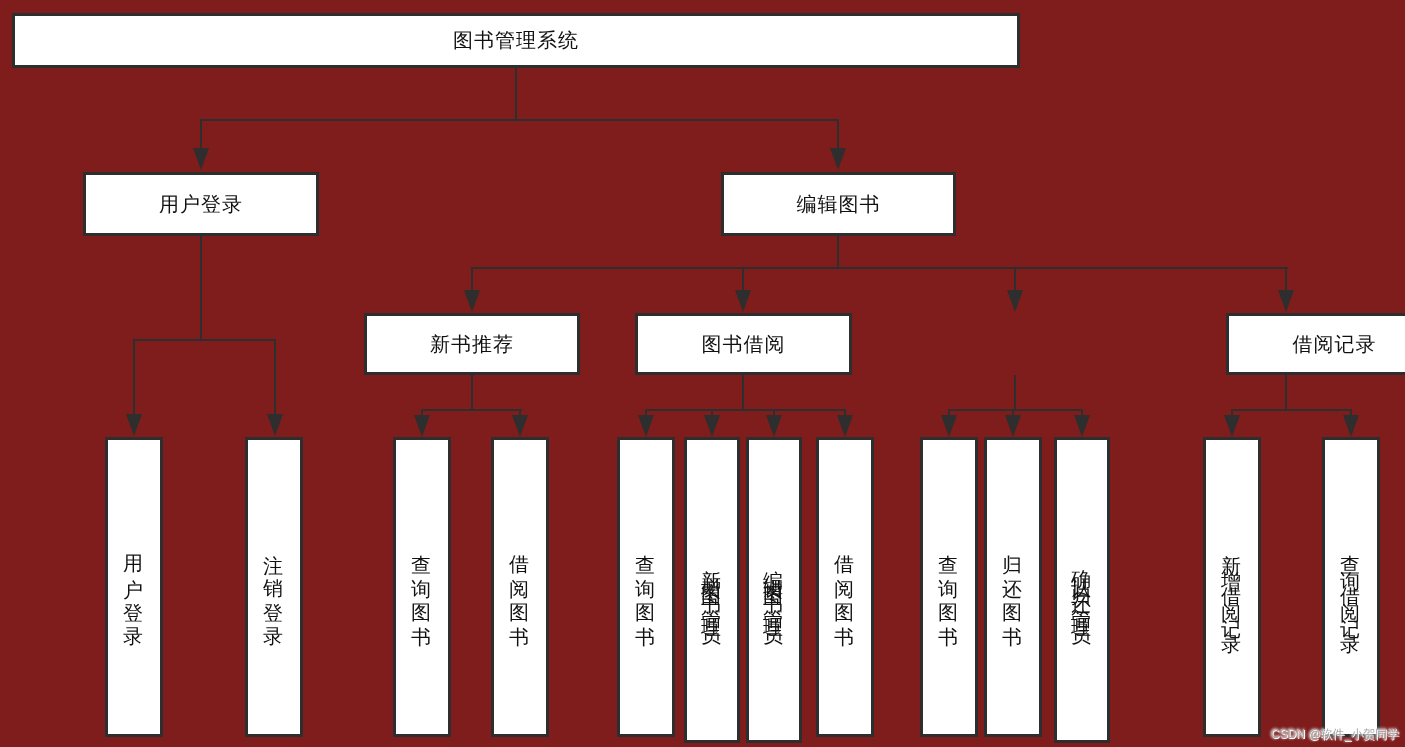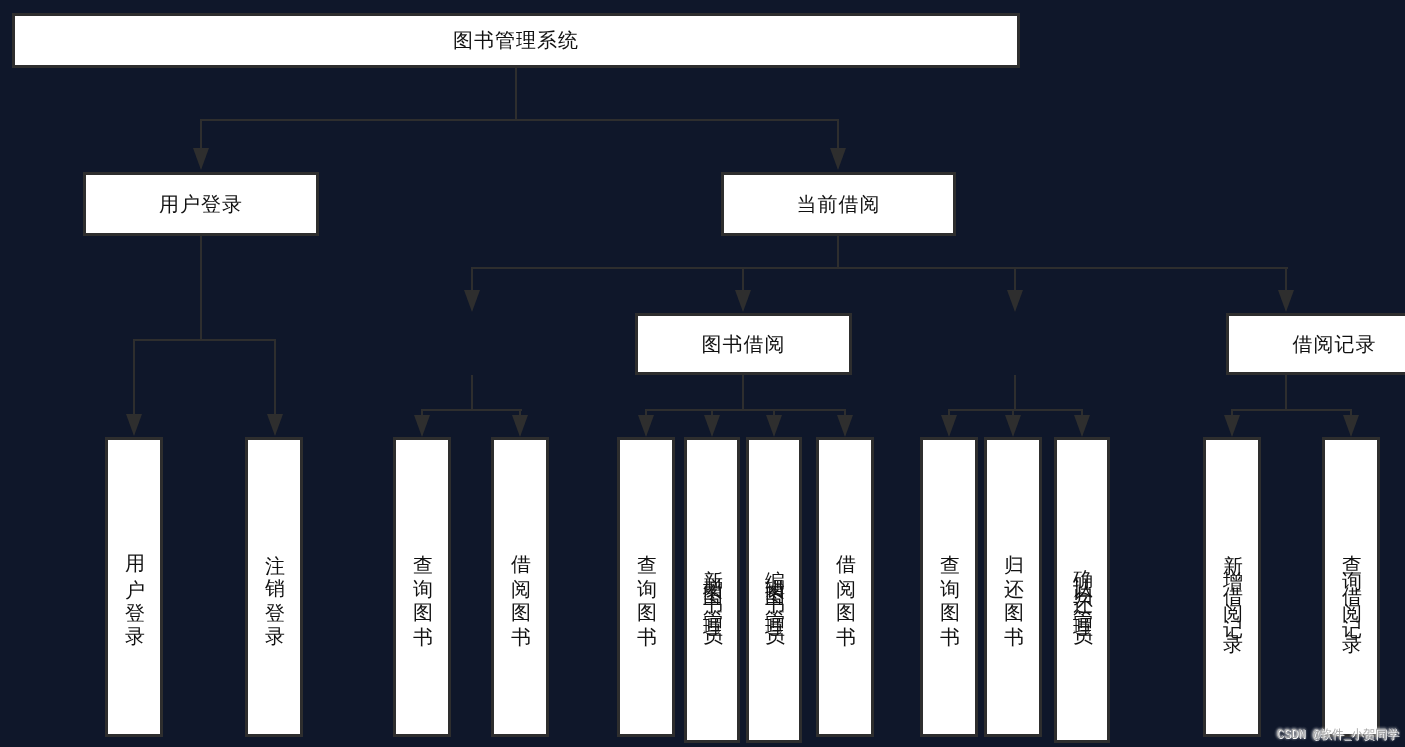--- a/index.html
+++ b/index.html
@@ -1,21 +1,21 @@
 <!DOCTYPE html>
 <html><head>
 <meta charset="utf-8">
 <style>
   html, body { margin: 0; padding: 0; background: #ffffff; }
   #canvas {
     position: relative;
     width: 1405px;
     height: 747px;
-    background: #0f172a;
-    font-family: Liberation Mono, monospace;
+    background: #7f1d1d;
+    font-family: Liberation Sans, sans-serif;
     color: #111111;
     overflow: hidden;
   }
   .box {
     position: absolute;
     box-sizing: border-box;
     background: #ffffff;
     border: 3px solid #2e2e2e;
     display: flex;
     align-items: center;
@@ -69,41 +69,44 @@
   <div class="hline" style="left:200px; top:119px; width:639px; height:2px;"></div>
   <div class="vline" style="left:200px; top:120px; width:2px; height:28px;"></div>
   <div class="arrowhead" style="left:193px; top:148px;"></div>
   <div class="vline" style="left:837px; top:120px; width:2px; height:28px;"></div>
   <div class="arrowhead" style="left:830px; top:148px;"></div>
 
   <div class="box" style="left:83px; top:172px; width:236px; height:64px;">
     <span>用户登录</span>
   </div>
   <div class="box" style="left:721px; top:172px; width:235px; height:64px;">
-    <span>当前借阅</span>
+    <span>编辑图书</span>
   </div>
 
   <div class="vline" style="left:200px; top:236px; width:2px; height:104px;"></div>
   <div class="hline" style="left:133px; top:339px; width:143px; height:2px;"></div>
   <div class="vline" style="left:133px; top:340px; width:2px; height:74px;"></div>
   <div class="arrowhead" style="left:126px; top:414px;"></div>
   <div class="vline" style="left:274px; top:340px; width:2px; height:74px;"></div>
   <div class="arrowhead" style="left:267px; top:414px;"></div>
 
   <div class="vline" style="left:837px; top:236px; width:2px; height:32px;"></div>
   <div class="hline" style="left:471px; top:267px; width:817px; height:2px;"></div>
   <div class="vline" style="left:471px; top:268px; width:2px; height:22px;"></div>
   <div class="arrowhead" style="left:464px; top:290px;"></div>
   <div class="vline" style="left:742px; top:268px; width:2px; height:22px;"></div>
   <div class="arrowhead" style="left:735px; top:290px;"></div>
   <div class="vline" style="left:1014px; top:268px; width:2px; height:22px;"></div>
   <div class="arrowhead" style="left:1007px; top:290px;"></div>
   <div class="vline" style="left:1285px; top:268px; width:2px; height:22px;"></div>
   <div class="arrowhead" style="left:1278px; top:290px;"></div>
 
+  <div class="box" style="left:364px; top:313px; width:216px; height:62px;">
+    <span>新书推荐</span>
+  </div>
   <div class="box" style="left:635px; top:313px; width:217px; height:62px;">
     <span>图书借阅</span>
   </div>
   <div class="box" style="left:1178px; top:313px; width:217px; height:62px;margin-left:48px;">
     <span>借阅记录</span>
   </div>
 
   <div class="vline" style="left:471px; top:375px; width:2px; height:35px;"></div>
   <div class="hline" style="left:421px; top:409px; width:101px; height:2px;"></div>
   <div class="vline" style="left:421px; top:410px; width:2px; height:5px;"></div>

